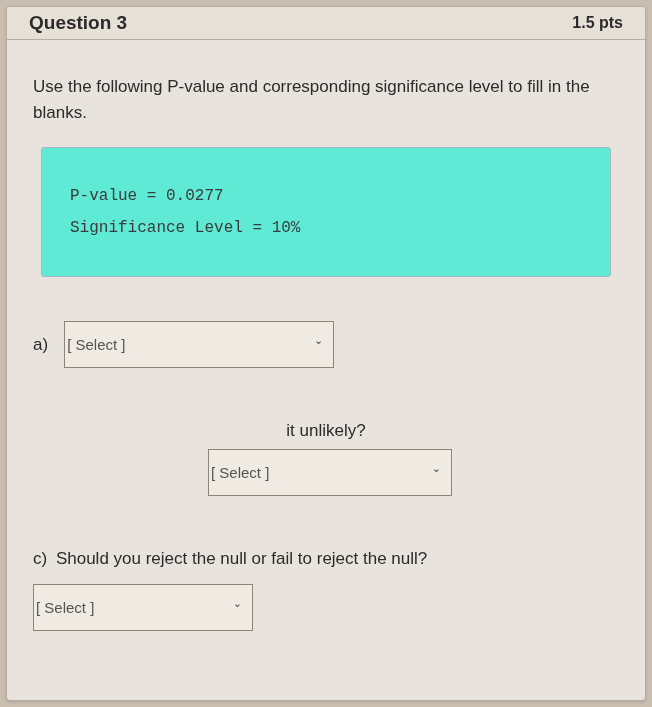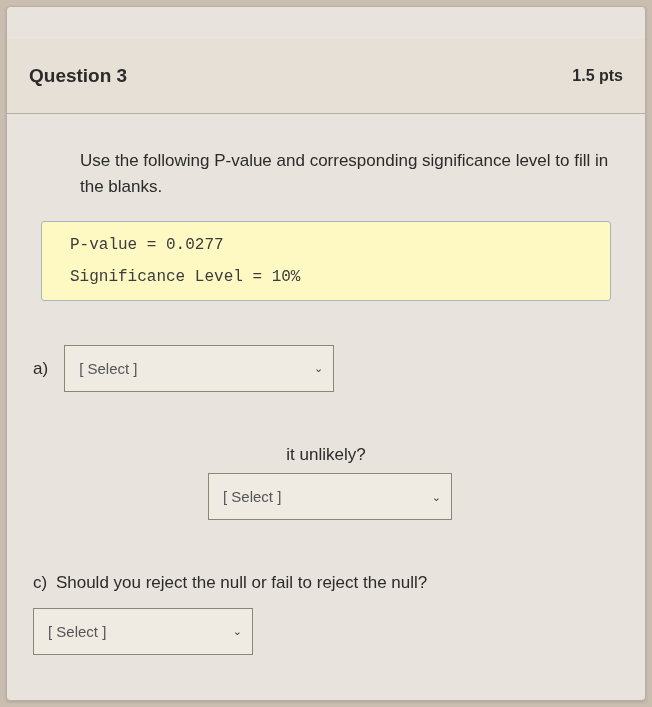--- a/index.html
+++ b/index.html
@@ -21,72 +21,69 @@
       border-radius: 4px;
       width: 100%;
       height: 100%;
       box-shadow: 0 1px 3px rgba(0,0,0,0.15);
       overflow: hidden;
     }
     .header {
       display: flex;
       justify-content: space-between;
       align-items: center;
-      padding: 26px 22px;
+      padding: 5px 22px;
       border-bottom: 1px solid #b8afa2;
       background: #e6e0d7;
-      margin-top: 32px;
     }
     .q-title {
       font-size: 19px;
       font-weight: 700;
       color: #2b2b2b;
     }
     .points {
       font-size: 16px;
       font-weight: 700;
       color: #2b2b2b;
     }
     .body {
       padding: 34px 26px 26px 26px;
       color: #333;
     }
     .instructions {
       font-size: 17px;
       line-height: 1.5;
       color: #2b2b2b;
       margin-bottom: 22px;
-      margin-left: 47px;
     }
     .code-box {
-      background: #fef9c3;
+      background: #5eead4;
       border: 1px solid #a9b5bb;
       border-radius: 3px;
-      padding: 7px 28px;
+      padding: 32px 28px;
       margin: 0 8px 44px 8px;
       font-family: "Courier New", Courier, monospace;
       font-size: 16px;
       color: #3b3b3b;
       line-height: 2.0;
     }
     .part {
       margin-bottom: 44px;
       font-size: 17px;
       color: #2b2b2b;
       line-height: 2.2;
     }
     .part-label {
       margin-right: 4px;
     }
     .select-wrap {
       display: inline-flex;
-      align-items: center;
       border: 1px solid #8d8577;
       background: #efeae2;
-      padding: 6px 10px 6px 14px;
+      padding: 6px 10px 6px 2px;
       font-size: 15px;
       color: #555;
       vertical-align: middle;
       margin-left: 8px;
       cursor: pointer;
       position: relative;
       gap: 24px;
     }
     .select-wrap.wide {
       width: 270px;

